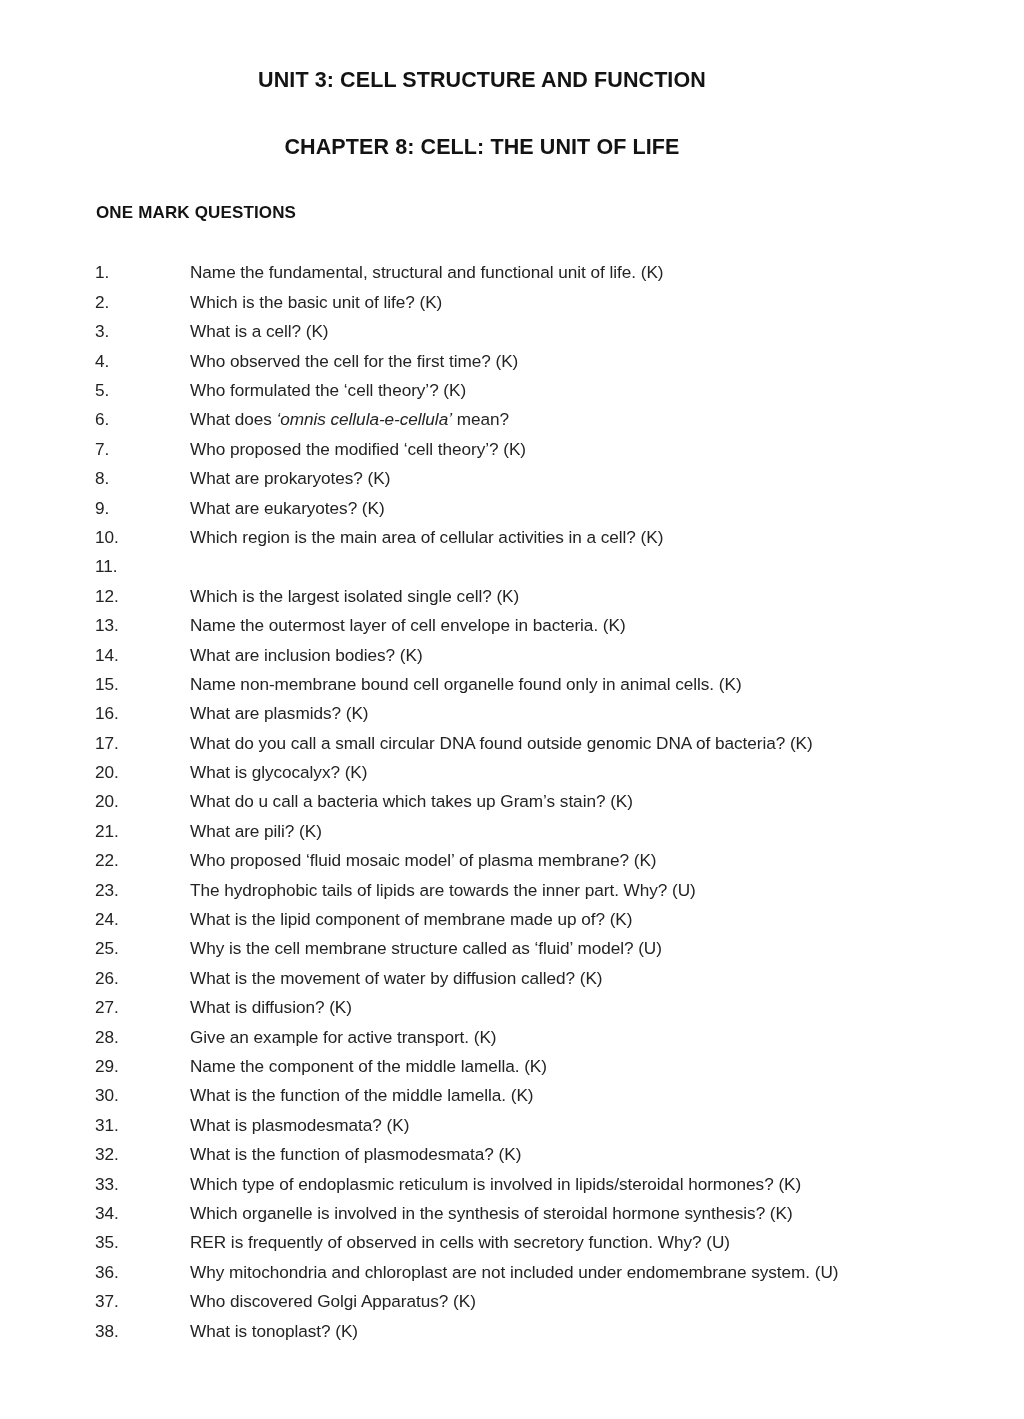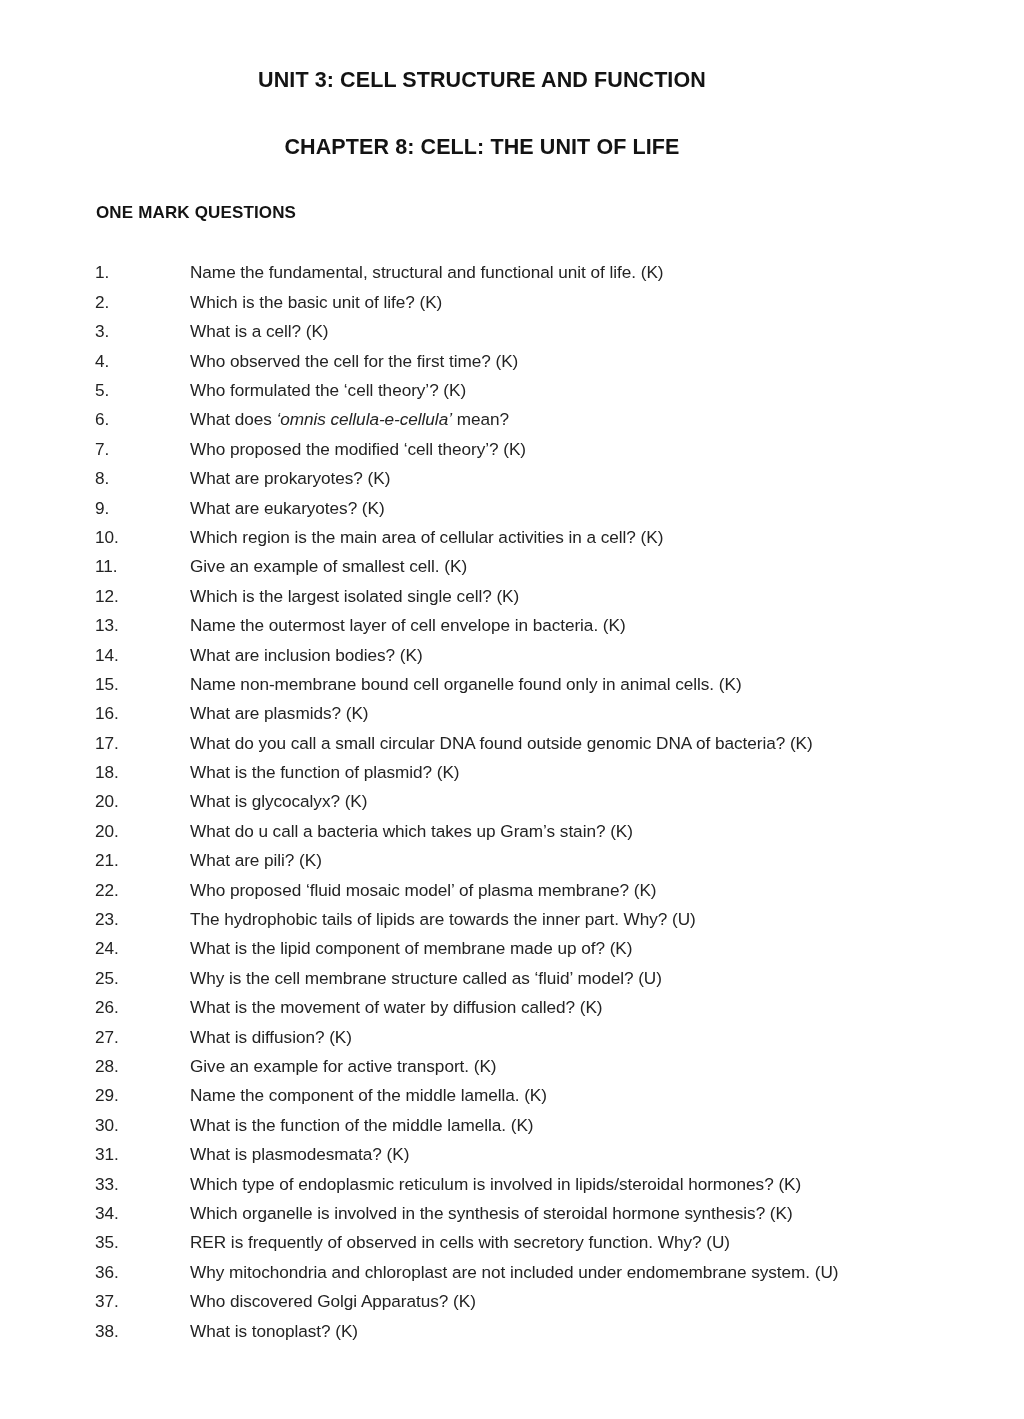--- a/index.html
+++ b/index.html
@@ -149,21 +149,20 @@
       <li class="question-item">
         <span class="q-number">9.</span>
         <span class="q-text">What are eukaryotes? (K)</span>
       </li>
       <li class="question-item">
         <span class="q-number">10.</span>
         <span class="q-text">Which region is the main area of cellular activities in a cell? (K)</span>
       </li>
       <li class="question-item">
         <span class="q-number">11.</span>
-        <span class="q-text">Give an example of smallest cell. (K)</span>
       </li>
       <li class="question-item">
         <span class="q-number">12.</span>
         <span class="q-text">Which is the largest isolated single cell? (K)</span>
       </li>
       <li class="question-item">
         <span class="q-number">13.</span>
         <span class="q-text">Name the outermost layer of cell envelope in bacteria. (K)</span>
       </li>
       <li class="question-item">
@@ -176,24 +175,20 @@
       </li>
       <li class="question-item">
         <span class="q-number">16.</span>
         <span class="q-text">What are plasmids? (K)</span>
       </li>
       <li class="question-item">
         <span class="q-number">17.</span>
         <span class="q-text">What do you call a small circular DNA found outside genomic DNA of bacteria? (K)</span>
       </li>
       <li class="question-item">
-        <span class="q-number">18.</span>
-        <span class="q-text">What is the function of plasmid? (K)</span>
-      </li>
-      <li class="question-item">
         <span class="q-number">20.</span>
         <span class="q-text">What is glycocalyx? (K)</span>
       </li>
       <li class="question-item">
         <span class="q-number">20.</span>
         <span class="q-text">What do u call a bacteria which takes up Gram’s stain? (K)</span>
       </li>
       <li class="question-item">
         <span class="q-number">21.</span>
         <span class="q-text">What are pili? (K)</span>
@@ -232,20 +227,24 @@
       </li>
       <li class="question-item">
         <span class="q-number">30.</span>
         <span class="q-text">What is the function of the middle lamella. (K)</span>
       </li>
       <li class="question-item">
         <span class="q-number">31.</span>
         <span class="q-text">What is plasmodesmata? (K)</span>
       </li>
       <li class="question-item">
+        <span class="q-number">32.</span>
+        <span class="q-text">What is the function of plasmodesmata? (K)</span>
+      </li>
+      <li class="question-item">
         <span class="q-number">33.</span>
         <span class="q-text">Which type of endoplasmic reticulum is involved in lipids/steroidal hormones? (K)</span>
       </li>
       <li class="question-item">
         <span class="q-number">34.</span>
         <span class="q-text">Which organelle is involved in the synthesis of steroidal hormone synthesis? (K)</span>
       </li>
       <li class="question-item">
         <span class="q-number">35.</span>
         <span class="q-text">RER is frequently of observed in cells with secretory function. Why? (U)</span>

